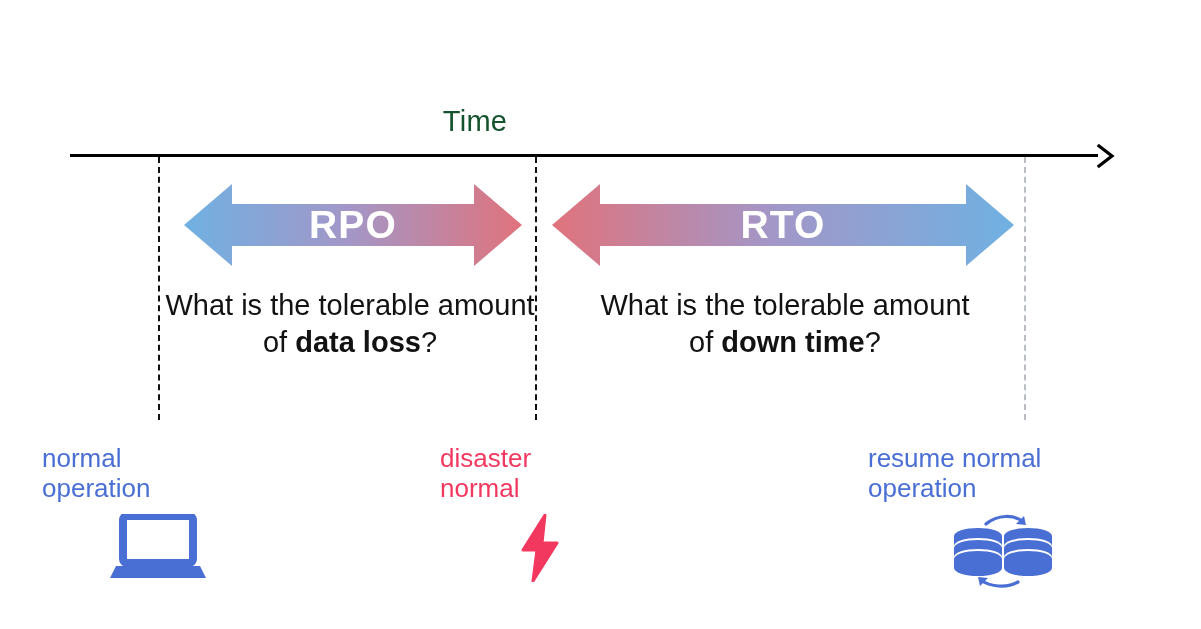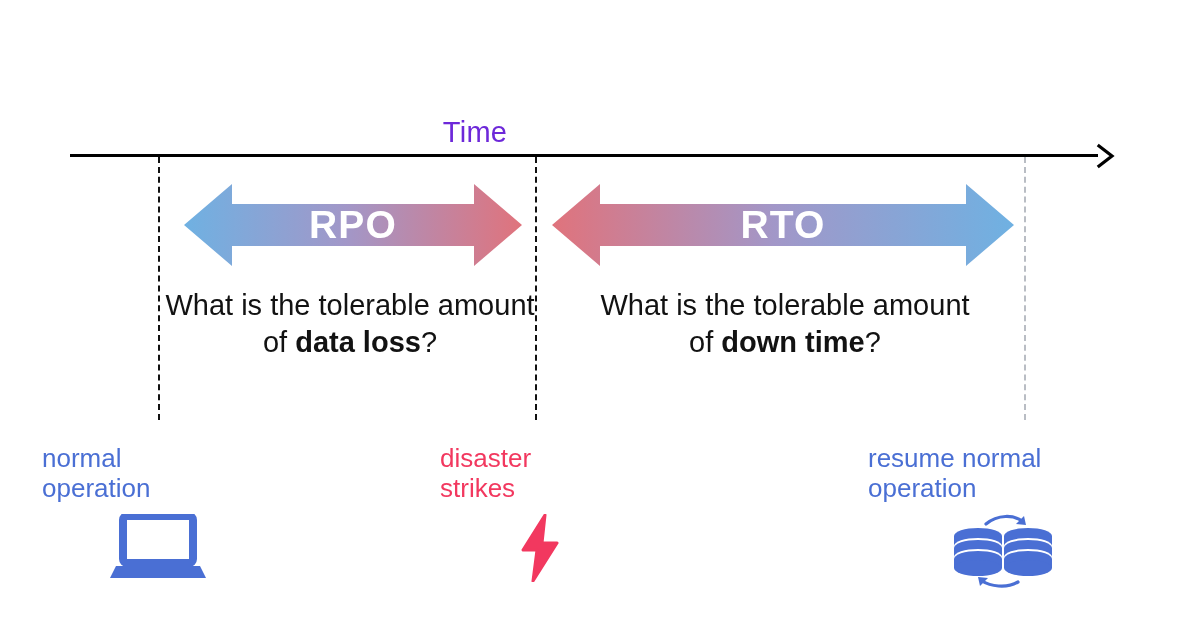--- a/index.html
+++ b/index.html
@@ -17,26 +17,26 @@
     width: 1201px;
     height: 629px;
     background: #ffffff;
     overflow: hidden;
   }
 
   
   .time-label {
     position: absolute;
     left: 0;
-    top: 116px;
+    top: 105px;
     width: 950px;
     text-align: center;
     font-size: 29px;
     font-weight: 400;
-    color: #6d28d9;
+    color: #14532d;
     letter-spacing: 0.3px;
   }
   .axis-wrap {
     position: absolute;
     left: 70px;
     top: 140px;
     width: 1060px;
     height: 40px;
   }
   .axis-line {
@@ -191,21 +191,21 @@
     <div class="milestone-icon">
       <svg width="96" height="66" viewBox="0 0 96 66" xmlns="http://www.w3.org/2000/svg">
         <rect x="13" y="2" width="70" height="47" rx="4" ry="4" fill="none" stroke="#4a6fd4" stroke-width="8"></rect>
         <path d="M6 52 L90 52 L96 64 L0 64 Z" fill="#4a6fd4"></path>
       </svg>
     </div>
   </div>
 
   <div class="milestone ms-disaster">
     <div class="milestone-label c-pink">disaster
-strikes</div>
+normal</div>
     <div class="milestone-icon">
       <svg width="40" height="68" viewBox="0 0 40 68" xmlns="http://www.w3.org/2000/svg">
         <path d="M25 1 L3 36 L17 36 L13 67 L37 29 L22 29 Z" fill="#f2385f" stroke="#f2385f" stroke-width="3" stroke-linejoin="round"></path>
       </svg>
     </div>
   </div>
 
   <div class="milestone ms-resume">
     <div class="milestone-label c-blue">resume normal
 operation</div>

